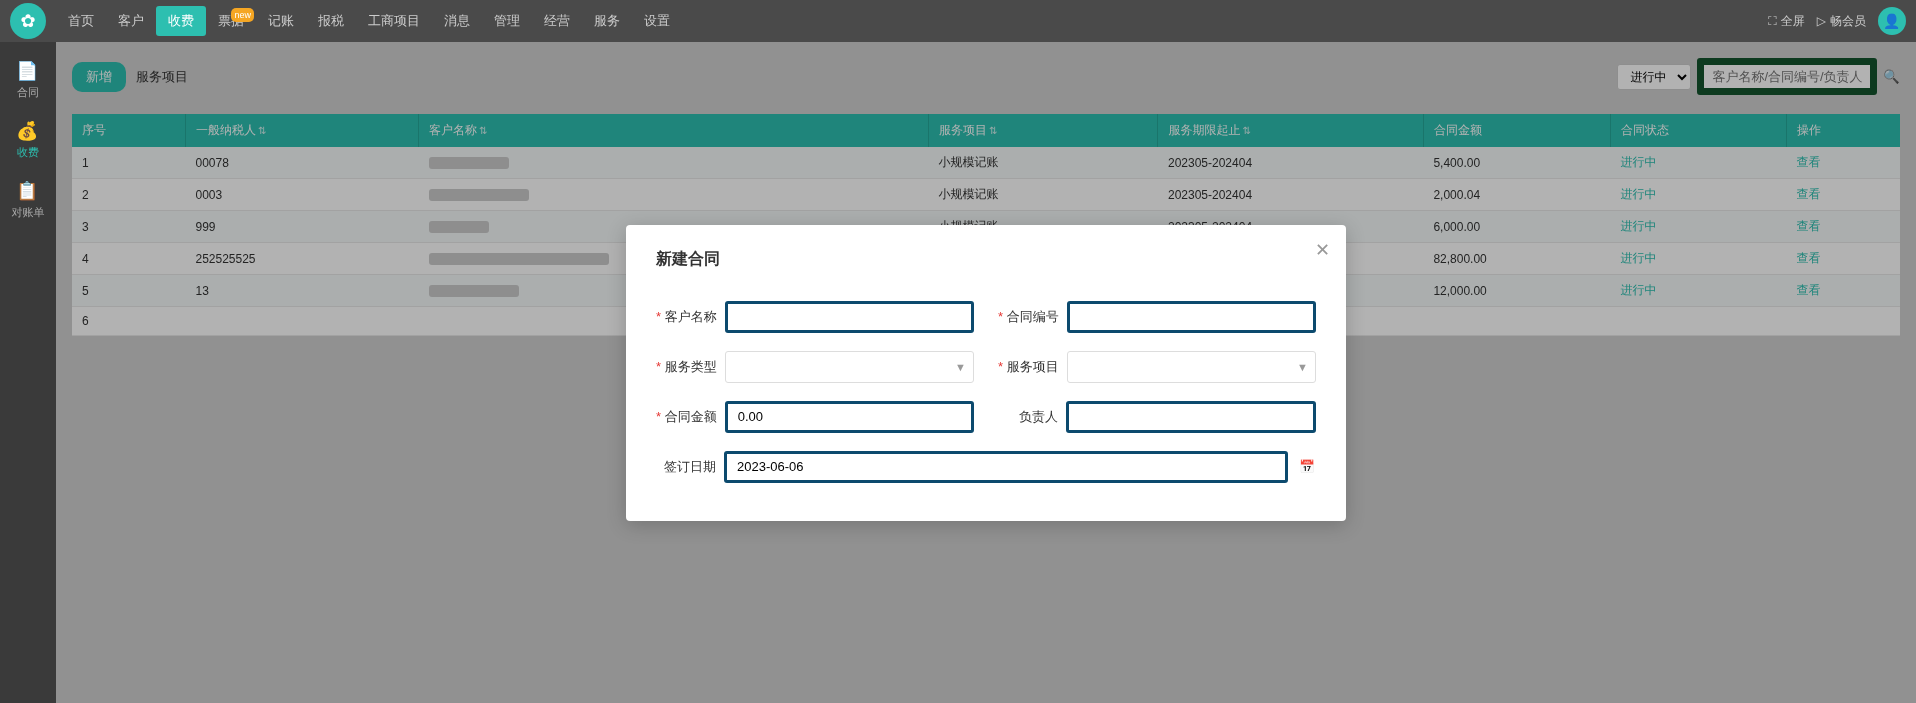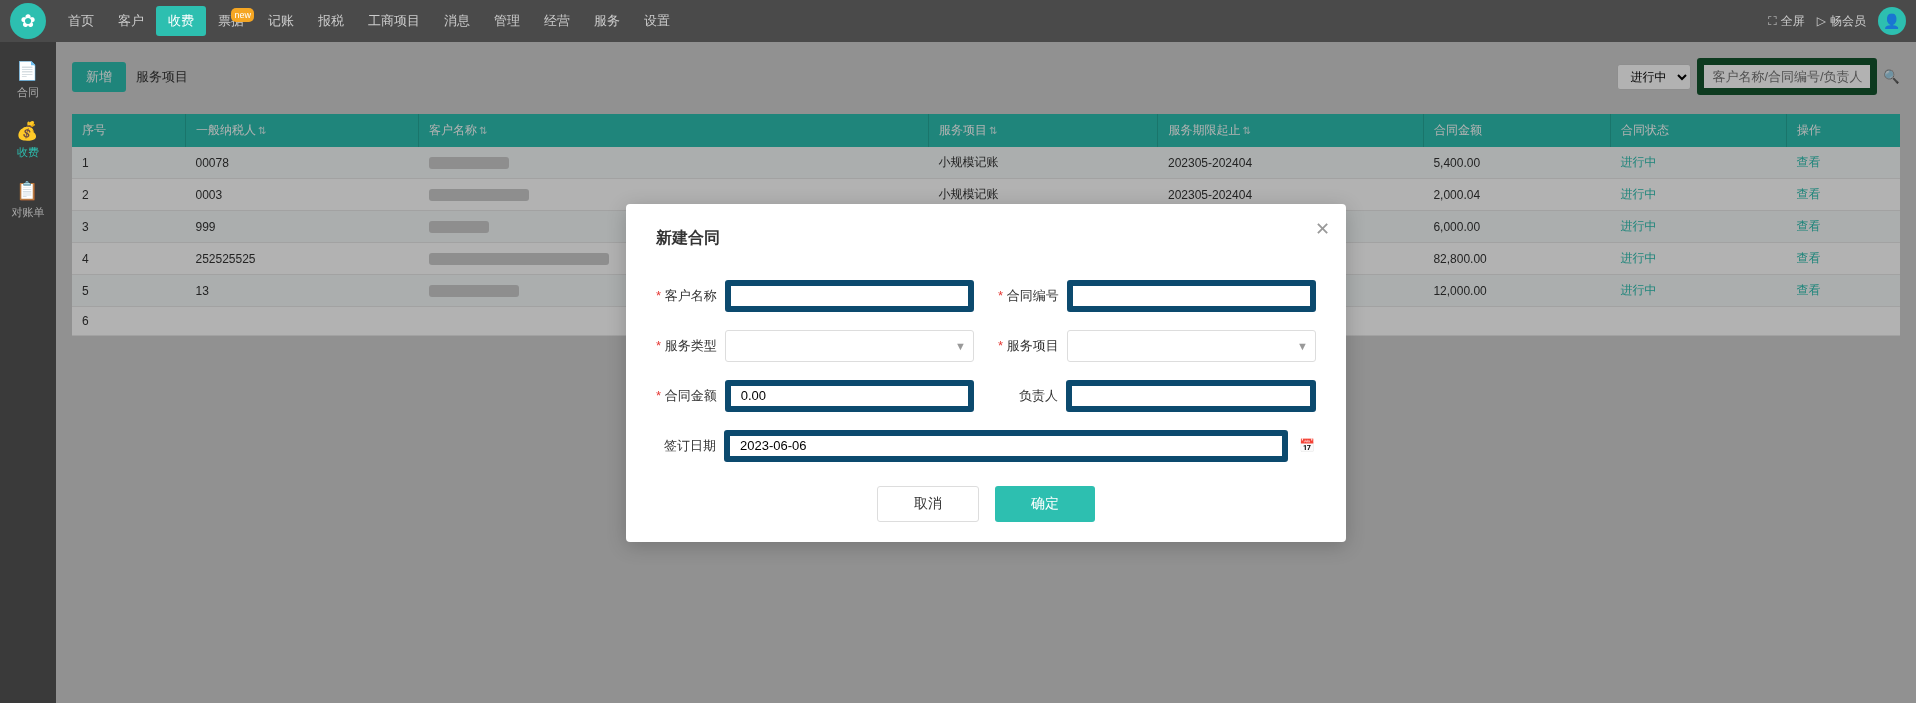--- a/index.html
+++ b/index.html
@@ -98,21 +98,21 @@
 
     
     .toolbar {
       display: flex; align-items: center; gap: 10px; margin-bottom: 12px;
     }
     .btn-new {
       background: #2dbfb0;
       color: white;
       border: none;
       padding: 6px 14px;
-      border-radius: 3px;
+      border-radius: 10px;
       cursor: pointer;
       font-size: 13px;
     }
     .service-label {
       font-size: 13px; color: #333;
     }
     .toolbar-right {
       margin-left: auto;
       display: flex; align-items: center; gap: 6px;
     }
@@ -219,21 +219,21 @@
       min-width: 60px;
       text-align: right;
     }
     .form-label.required::before {
       content: '* ';
       color: #e53935;
     }
     .form-input {
       flex: 1;
       padding: 6px 10px;
-      border: 6px solid #0c4a6e;
+      border: 3px solid #0c4a6e;
       border-radius: 3px;
       font-size: 13px;
       height: 32px;
       outline: none;
     }
     .select-wrapper {
       flex: 1; position: relative;
     }
     .select-wrapper select {
       width: 100%;
@@ -469,21 +469,17 @@
 
         <div class="form-row">
           <div class="form-group">
             <label class="form-label">签订日期</label>
             <input type="text" class="form-input" style="flex: 1 1 0%;" value="2023-06-06">
             <span class="date-icon">📅</span>
           </div>
         </div>
 
 
-        <div class="modal-footer">
-          <button class="btn-cancel">取消</button>
-          <button class="btn-confirm">确定</button>
-        </div>
       </div>
     </div>
 
   </div>
 </div>
 
 </body></html>

